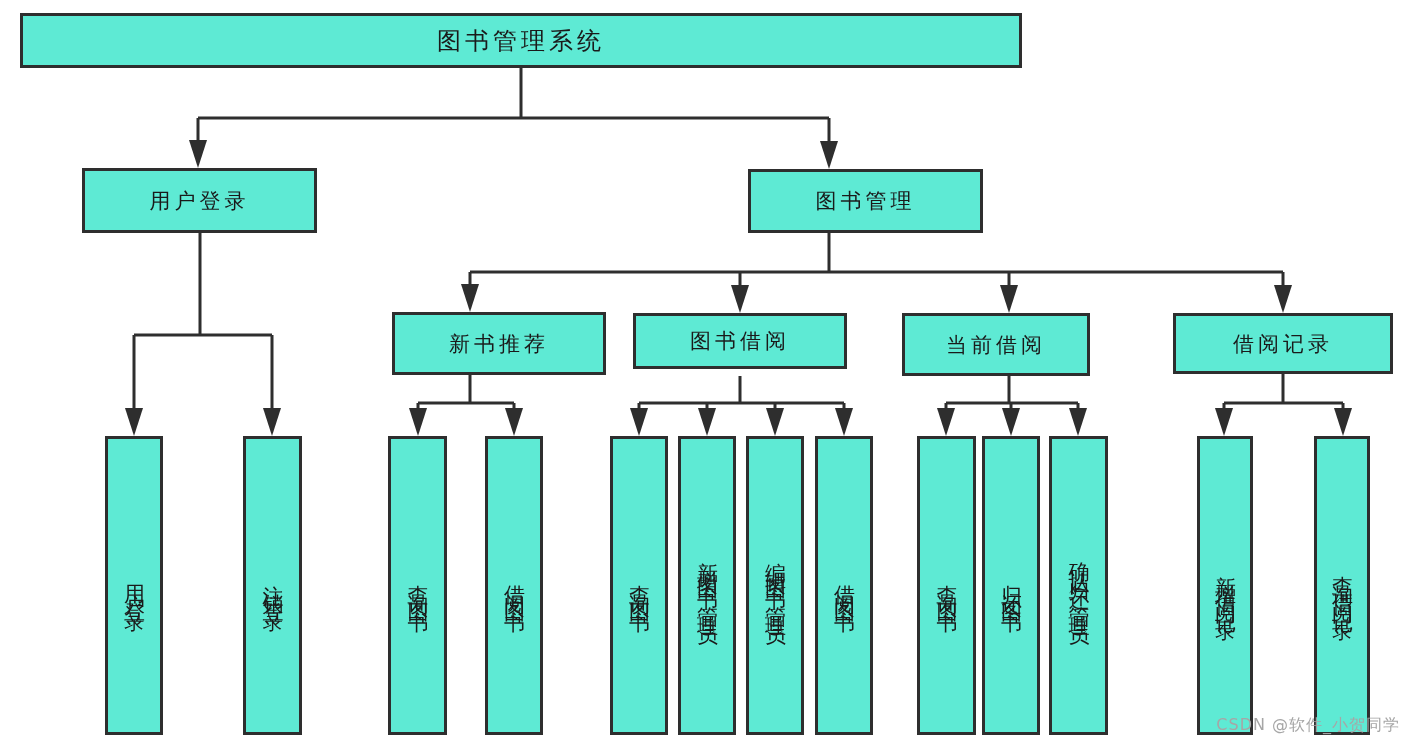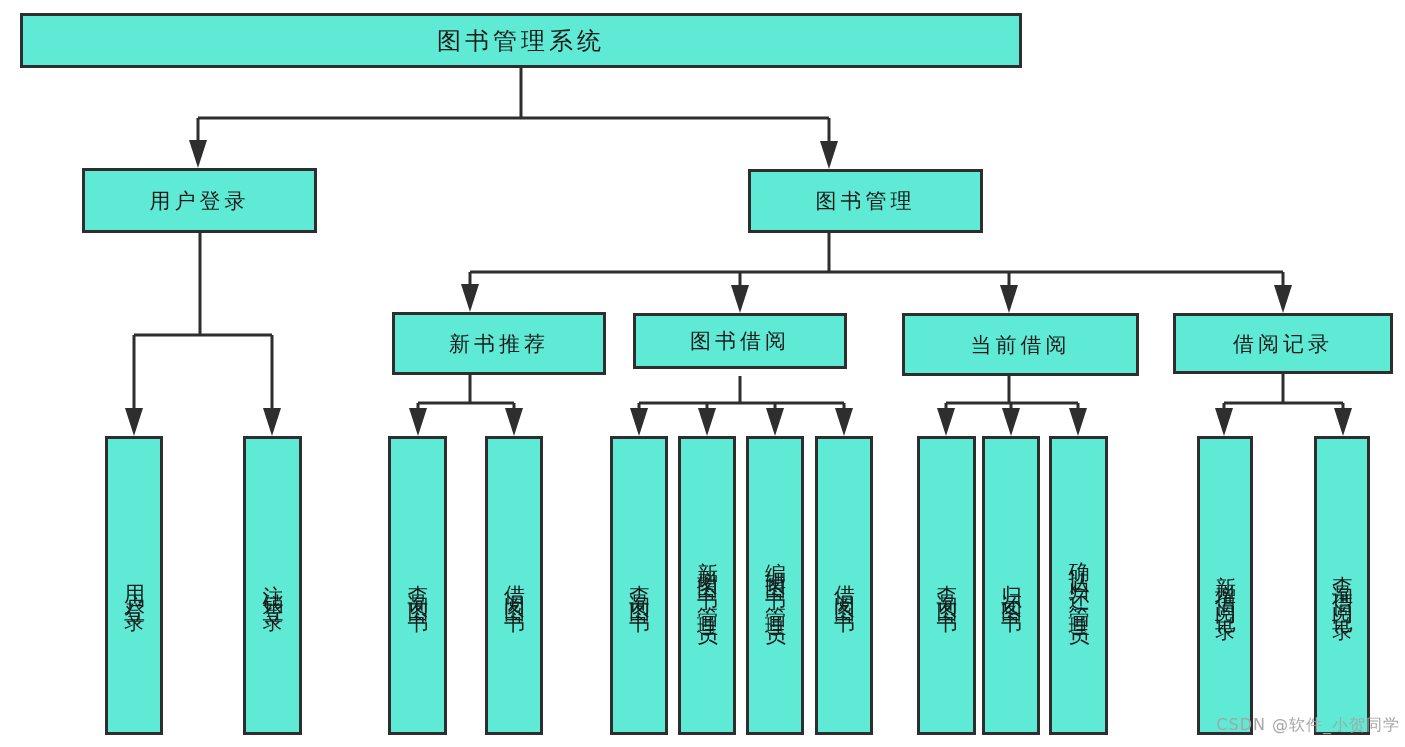--- a/index.html
+++ b/index.html
@@ -113,21 +113,21 @@
   <div class="box" style="left:712px; top:169px; width:235px; height:64px;margin-left:36px;">
     <span class="hlabel">图书管理</span>
   </div>
 
   <div class="box" style="left:363px; top:312px; width:214px; height:63px;margin-left:29px;">
     <span class="hlabel">新书推荐</span>
   </div>
   <div class="box" style="left:633px; top:313px; width:214px; height:56px;">
     <span class="hlabel">图书借阅</span>
   </div>
-  <div class="box" style="left:902px; top:313px; width:237px; height:63px;">
+  <div class="box" style="left:902px; top:313px; width:188px; height:63px;">
     <span class="hlabel">当前借阅</span>
   </div>
   <div class="box" style="left:1173px; top:313px; width:220px; height:61px;">
     <span class="hlabel">借阅记录</span>
   </div>
 
   <div class="box" style="left:105px; top:436px; width:58px; height:299px;">
     <span class="vlabel">用户登录</span>
   </div>
   <div class="box" style="left:243px; top:436px; width:59px; height:299px;">

